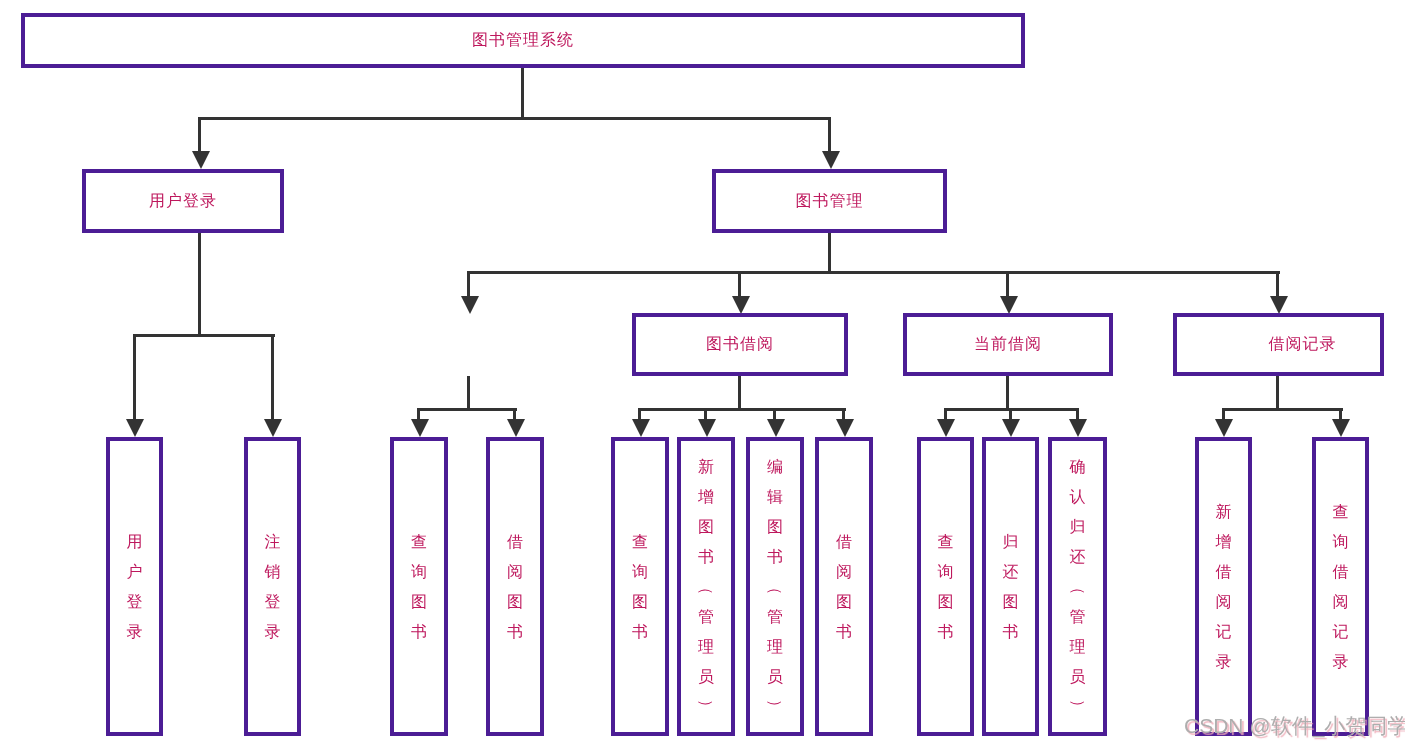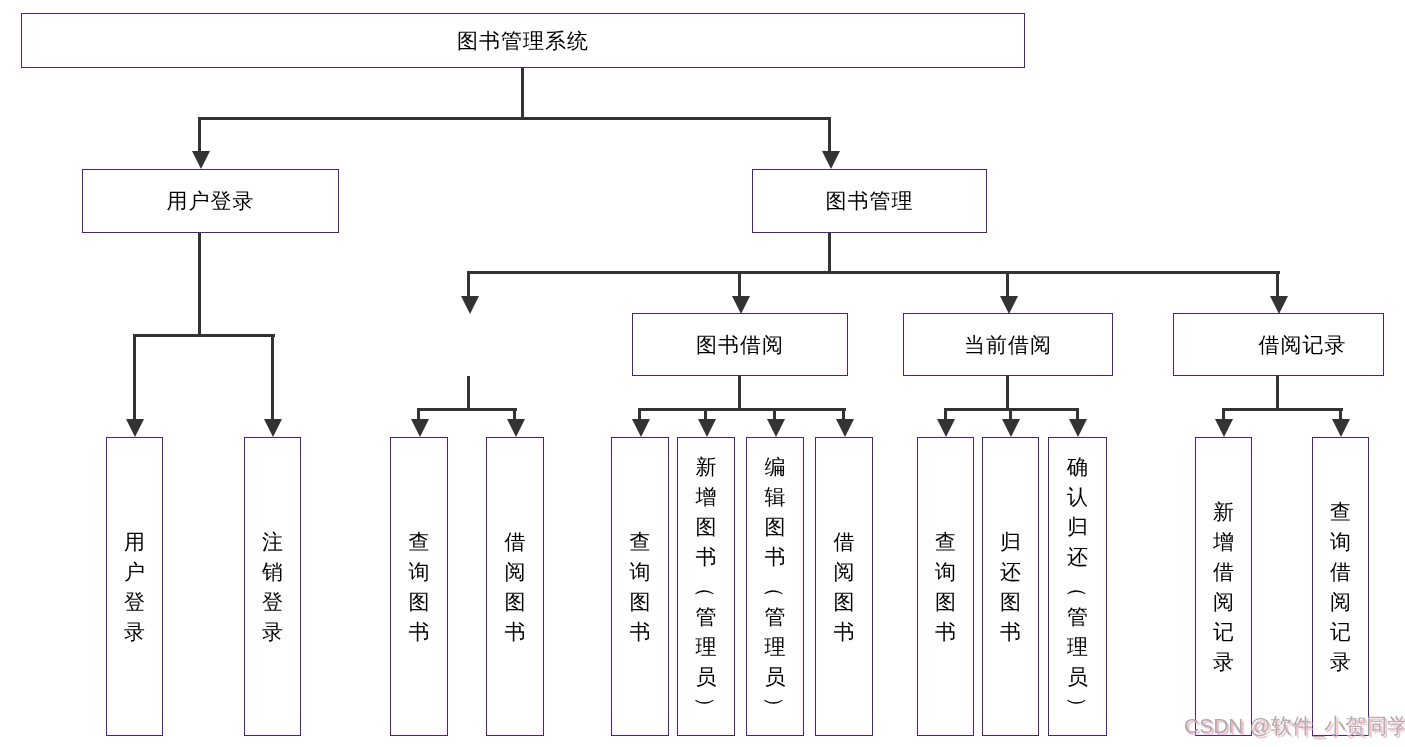--- a/index.html
+++ b/index.html
@@ -1,23 +1,23 @@
 <!DOCTYPE html>
 <html><head>
 <meta charset="utf-8">
 <style>
   html,body { margin:0; padding:0; background:#ffffff; }
   #canvas {
     position:relative; width:1405px; height:747px; background:#ffffff;
     font-family:"Liberation Sans", sans-serif; overflow:hidden;
   }
   .box {
-    position:absolute; background:#ffffff; border:1px solid #4c1d95;
+    position:absolute; background:#ffffff; border:4px solid #4c1d95;
     box-sizing:border-box; display:flex; align-items:center; justify-content:center;
-    font-size:21px; color:#000000; letter-spacing:1px;
+    font-size:16px; color:#be185d; letter-spacing:1px;
   }
   .vbox { flex-direction:column; letter-spacing:0; }
   .vchar { display:block; height:30px; line-height:30px; width:100%; text-align:center; }
   .vchar.rot { transform:rotate(90deg); }
   .hl, .vl { position:absolute; background:#333333; }
   .hl { height:3px; }
   .vl { width:3px; }
   .ar {
     position:absolute; width:0; height:0;
     border-left:9px solid transparent; border-right:9px solid transparent;
@@ -35,22 +35,22 @@
 
   <div class="box" style="left:21px; top:13px; width:1004px; height:55px;">图书管理系统</div>
 
   <div class="vl" style="left:521px; top:68px; height:52px;"></div>
   <div class="hl" style="left:198px; top:117px; width:633px;"></div>
   <div class="vl" style="left:198px; top:117px; height:36px;"></div>
   <div class="vl" style="left:828px; top:117px; height:36px;"></div>
   <div class="ar" style="left:192px; top:151px;"></div>
   <div class="ar" style="left:822px; top:151px;"></div>
 
-  <div class="box" style="left:82px;  top:169px; width:257px; height:64px;">用户登录</div>
-  <div class="box" style="left:752px; top:169px; width:235px; height:64px;">图书管理</div>
+  <div class="box" style="left:82px;  top:169px; width:202px; height:64px;">用户登录</div>
+  <div class="box" style="left:712px; top:169px; width:235px; height:64px;">图书管理</div>
 
   <div class="vl" style="left:198px; top:233px; height:104px;"></div>
   <div class="hl" style="left:133px; top:334px; width:142px;"></div>
   <div class="vl" style="left:133px; top:334px; height:88px;"></div>
   <div class="vl" style="left:271px; top:334px; height:88px;"></div>
   <div class="ar" style="left:126px; top:419px;"></div>
   <div class="ar" style="left:264px; top:419px;"></div>
 
   <div class="vl" style="left:828px;  top:233px; height:41px;"></div>
   <div class="hl" style="left:467px;  top:271px; width:813px;"></div>

